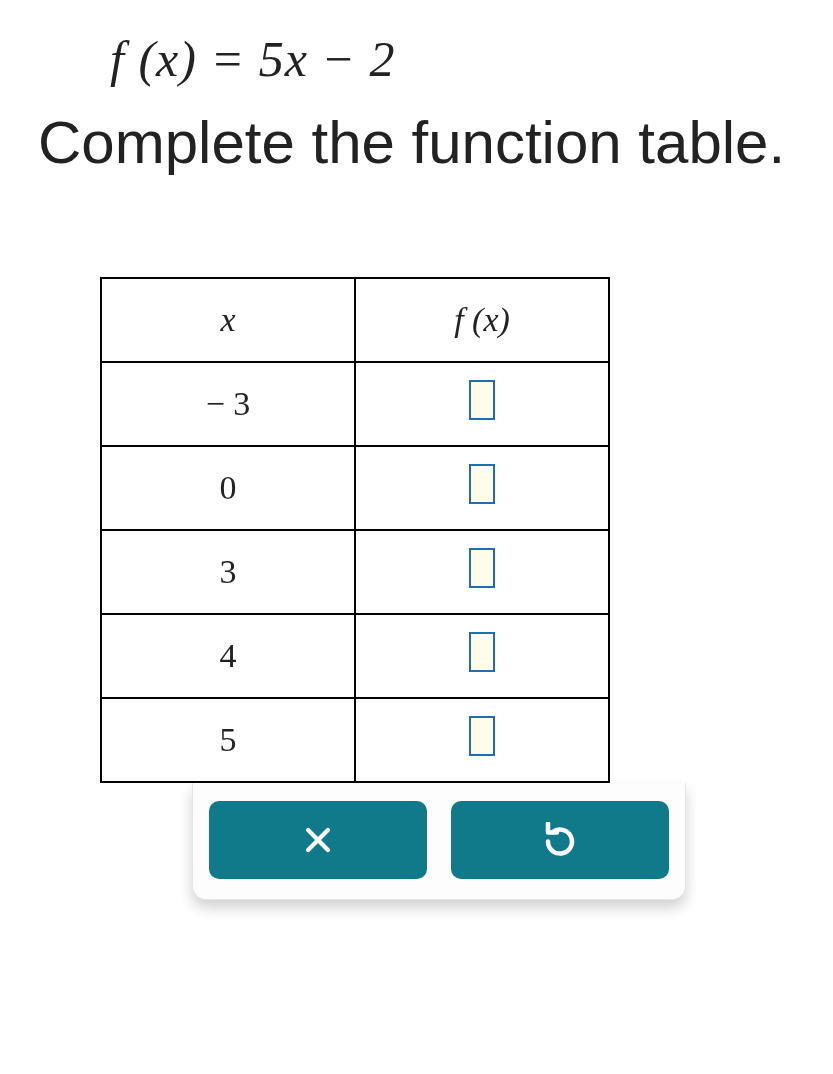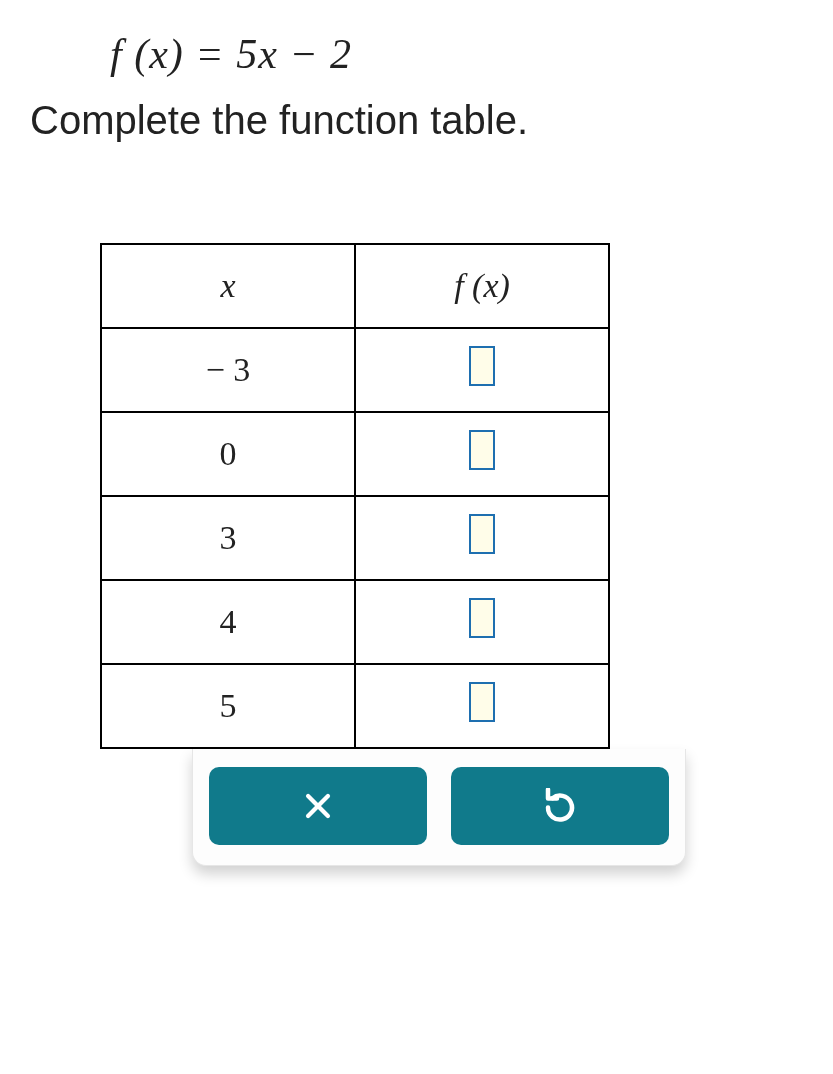--- a/index.html
+++ b/index.html
@@ -10,29 +10,29 @@
   }
   .page {
     width: 833px;
     padding: 20px 30px 40px 30px;
     box-sizing: border-box;
     color: #222;
   }
   .formula {
     font-family: "Times New Roman", Times, serif;
     font-style: italic;
-    font-size: 42px;
+    font-size: 50px;
     margin: 10px 0 20px 80px;
     letter-spacing: 1px;
   }
   .instruction {
     font-family: Verdana, Geneva, sans-serif;
-    font-size: 40px;
+    font-size: 60px;
     color: #222;
-    margin: 0 0 100px 0;
+    margin: 0 0 100px 8px;
   }
   .table-wrap {
     margin-left: 70px;
     width: 510px;
   }
   table.func {
     border-collapse: collapse;
     width: 100%;
   }
   table.func th, table.func td {

